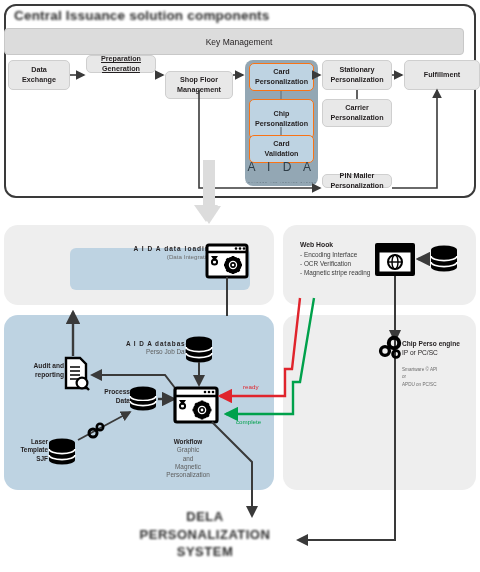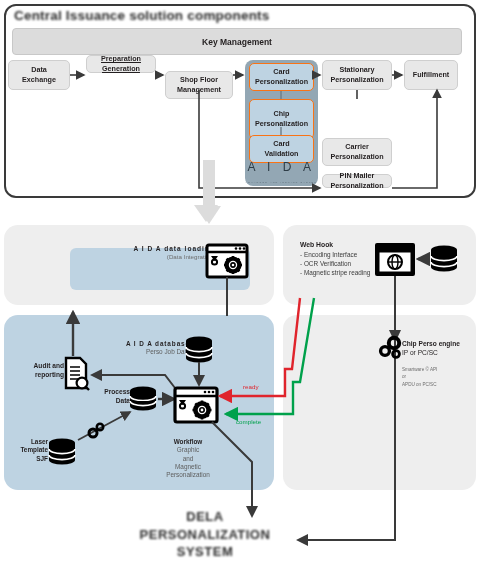--- a/index.html
+++ b/index.html
@@ -6,24 +6,24 @@
   body{width:480px;height:572px;position:relative;overflow:hidden;
        font-family:"Liberation Sans",sans-serif;color:#231f20;}
 
   .panel{position:absolute;box-sizing:border-box;}
 
   
   #top-panel{left:4px;top:4px;width:472px;height:194px;
     border:2px solid #3a3a3a;border-radius:12px;background:#fff;}
   #top-title{position:absolute;left:14px;top:8px;font-size:13.5px;font-weight:bold;
     letter-spacing:.2px;color:#2b2b2b;filter:blur(1.15px);white-space:nowrap;}
-  #key-mgmt{position:absolute;left:12px;top:28px;width:448px;height:25px;
+  #key-mgmt{position:absolute;left:4px;top:28px;width:448px;height:25px;
     background:#dcdcdc;border:1px solid #c8c8c8;border-radius:4px;
     display:flex;align-items:center;justify-content:center;
-    font-size:8.5px;font-weight:bold;}
+    font-size:8.5px;font-weight:normal;padding-left:10px;}
 
   .gbox{position:absolute;background:#e8e8e8;border:1px solid #cfcfcf;border-radius:5px;
     display:flex;flex-direction:column;align-items:center;justify-content:center;
     font-size:7.2px;font-weight:bold;line-height:1.35;text-align:center;box-sizing:border-box;}
   .bbox{position:absolute;background:#bed3e2;border:1px solid #f97316;border-radius:5px;
     display:flex;flex-direction:column;align-items:center;justify-content:center;
     font-size:7.2px;font-weight:bold;line-height:1.35;text-align:center;box-sizing:border-box;}
 
   #aida-group{position:absolute;left:245px;top:60px;width:73px;height:126px;
     background:#93a7b4;border-radius:8px;}
@@ -101,24 +101,24 @@
 </div>
 <div class="bbox" style="left:249px;top:99px;width:65px;height:40px;">
   <span>Chip<br>Personalization</span>
 </div>
 <div class="bbox" style="left:249px;top:135px;width:65px;height:28px;">
   <span>Card<br>Validation</span>
 </div>
 <div class="gbox" style="left:322px;top:60px;width:70px;height:30px;align-items:center;">
   <span>Stationary<br>Personalization</span>
 </div>
-<div class="gbox" style="left:322px;top:99px;width:70px;height:28px;margin-top:39px;">
+<div class="gbox" style="left:322px;top:99px;width:70px;height:28px;">
   <span>Carrier<br>Personalization</span>
 </div>
-<div class="gbox" style="left:404px;top:60px;width:54px;height:30px;">
+<div class="gbox" style="left:404px;top:60px;width:76px;height:30px;">
   <span>Fulfillment</span>
 </div>
 <div class="gbox" style="left:322px;top:174px;width:70px;height:14px;">
   <span>PIN Mailer<br>Personalization</span>
 </div>
 
 <div id="aida-logo">
   <div class="wm">A I D A</div>
   <div class="tag">ADVANCED  AND  ISSUING  SYSTEM</div>
 </div>

